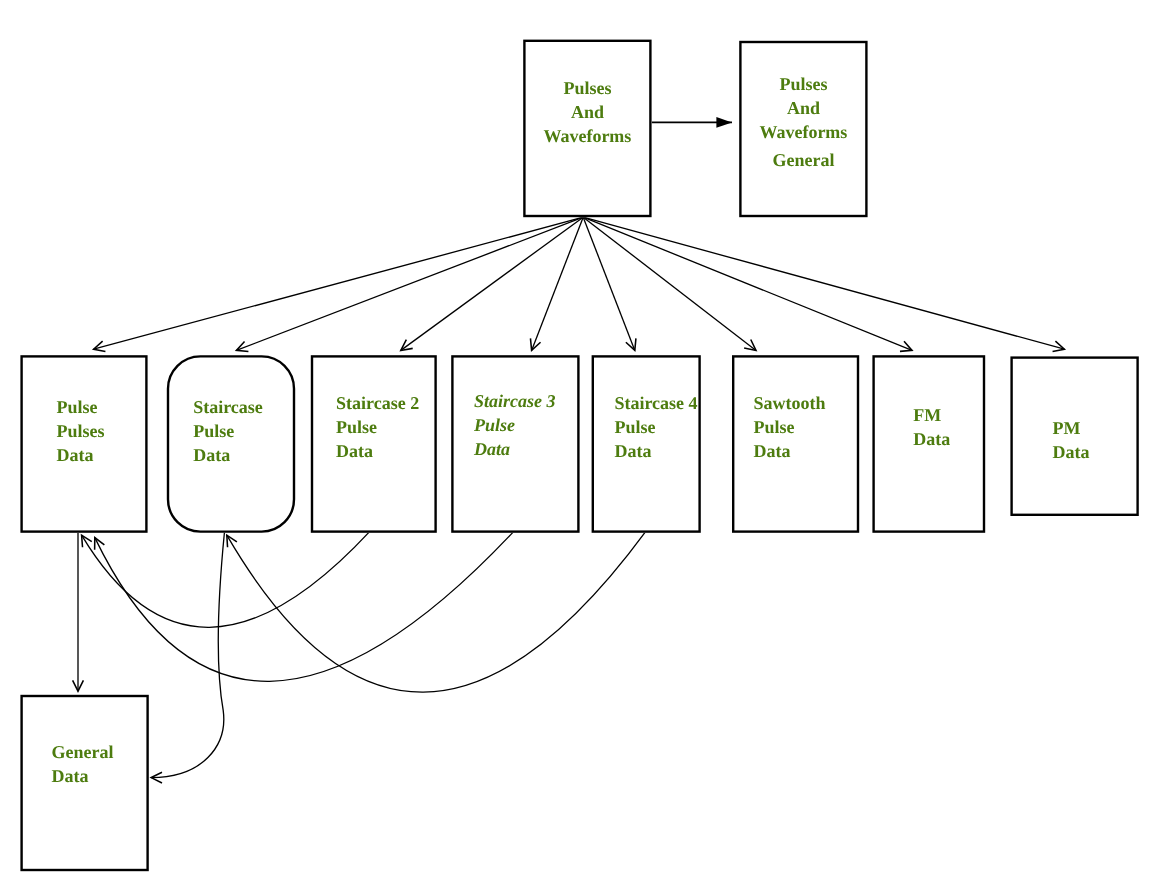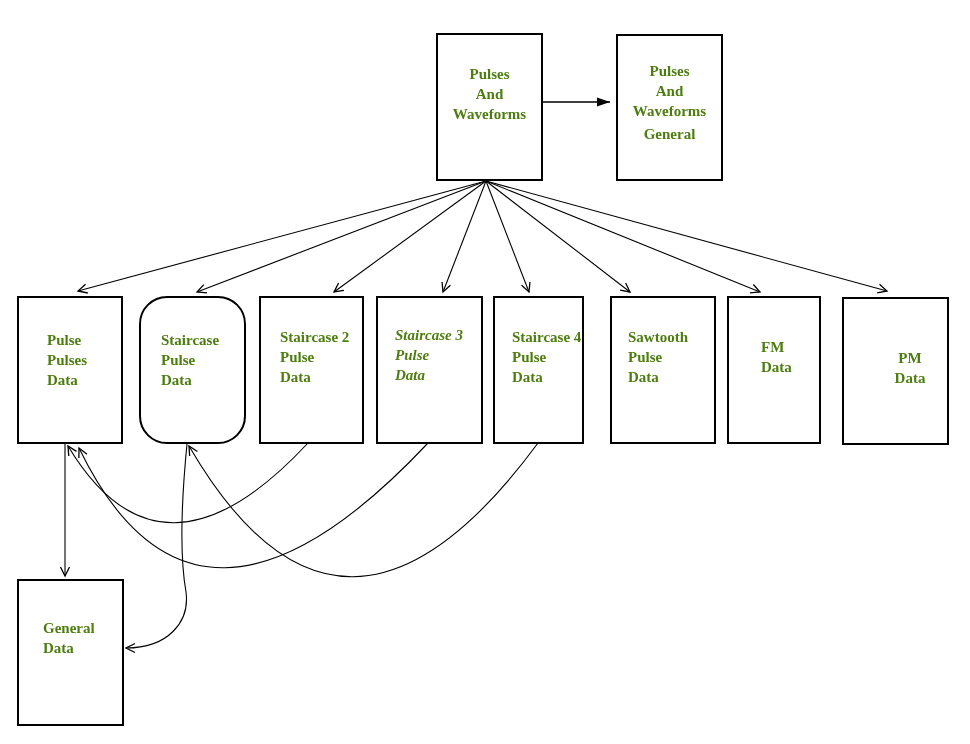--- a/index.html
+++ b/index.html
@@ -17,21 +17,21 @@
   .n-t1      { left:436px; top:33px;  width:107px; height:148px; padding-top:29px; }
   .n-t2      { left:616px; top:34px;  width:107px; height:147px; padding-top:25px; }
   .n-t2 .formulae-line { margin-top:3px; }
   .n-b1      { left:17px;  top:296px; width:106px; height:148px; padding:32px 4px 0 28px; }
   .n-b2      { left:139px; top:296px; width:107px; height:148px; padding:32px 4px 0 20px;border-radius:28px; }
   .n-b3      { left:259px; top:296px; width:105px; height:148px; padding:29px 4px 0 19px; }
   .n-b4      { left:376px; top:296px; width:107px; height:148px; padding:27px 4px 0 17px;font-style:italic; }
   .n-b5      { left:493px; top:296px; width:91px; height:148px; padding:29px 4px 0 17px; }
   .n-b6      { left:610px; top:296px; width:106px; height:148px; padding:29px 0 0 16px; }
   .n-b7      { left:727px; top:296px; width:94px; height:148px; padding:39px 4px 0 32px; }
-  .n-b8      { left:842px; top:297px; width:107px; height:148px; padding:49px 4px 0 33px;text-align:center; }
+  .n-b8      { left:842px; top:297px; width:107px; height:133px; padding:49px 4px 0 33px; }
   .n-general { left:17px;  top:579px; width:107px; height:147px; padding:37px 4px 16px 24px; }
 </style>
 </head>
 <body>
 
 <div class="canvas">
 
   <svg class="edges" viewBox="0 0 970 744" xmlns="http://www.w3.org/2000/svg">
     <defs>
       <marker id="barb" markerUnits="userSpaceOnUse" markerWidth="14" markerHeight="12" refX="11" refY="6" orient="auto">

